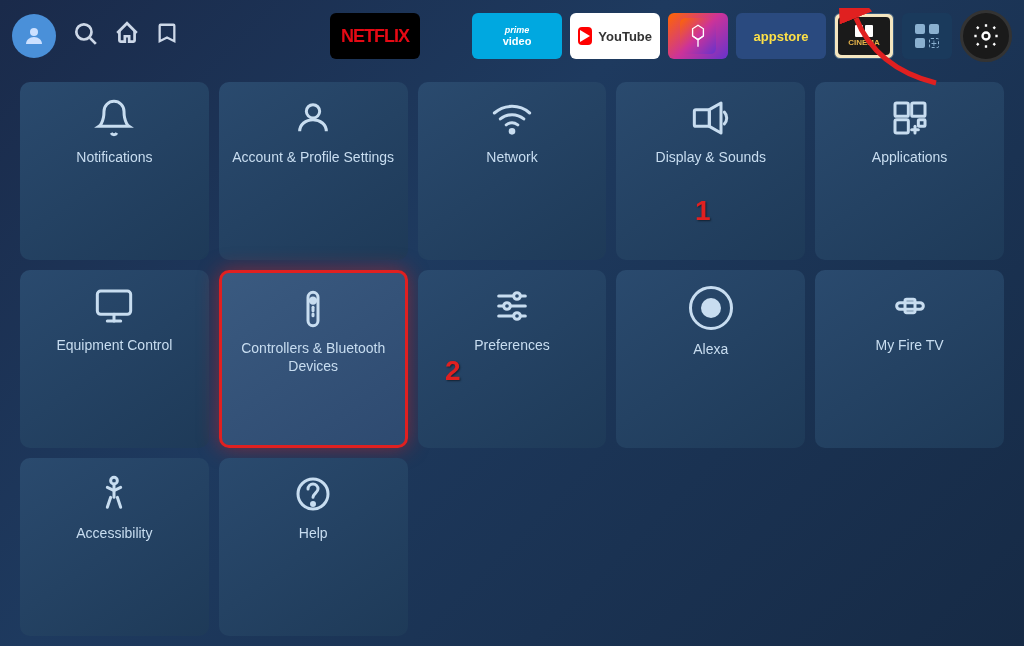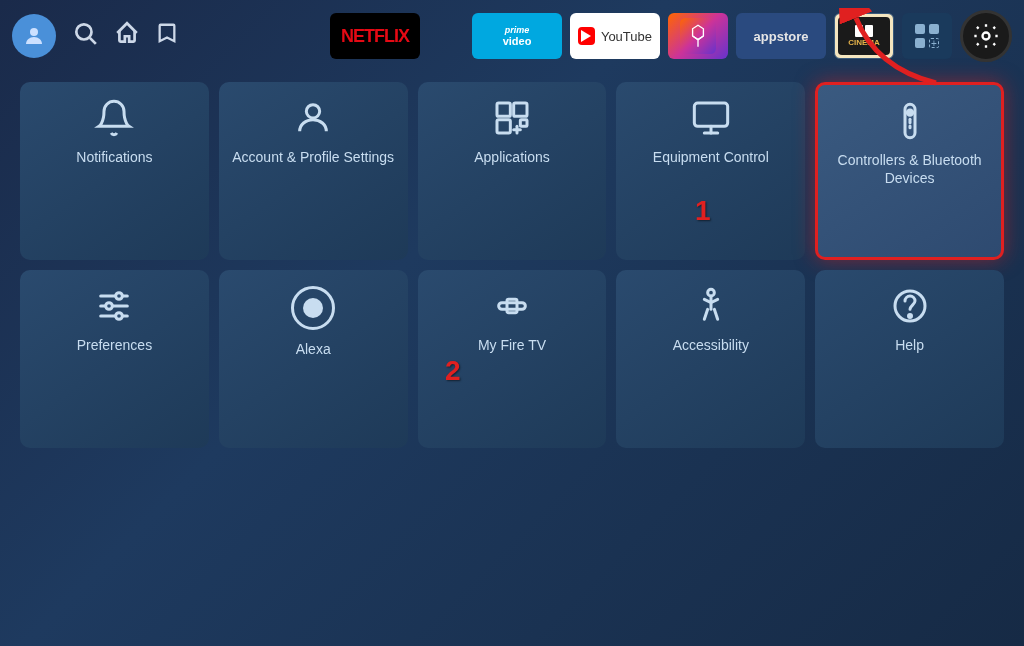--- a/index.html
+++ b/index.html
@@ -100,32 +100,32 @@
       justify-content: center;
     }
     .yt-icon::after {
       content: '';
       border-left: 10px solid white;
       border-top: 6px solid transparent;
       border-bottom: 6px solid transparent;
     }
     .yt-label {
       font-size: 13px;
-      font-weight: normal;
+      font-weight: bold;
       color: #333;
     }
     .app-firetv {
       background: linear-gradient(135deg, #ff6600, #cc3399, #6633cc);
       width: 60px;
       border-radius: 6px;
     }
     .app-appstore {
       background: #2a4a7f;
       width: 90px;
-      color: #e5e5e5;
+      color: #fde047;
       font-size: 13px;
       font-weight: bold;
     }
     .app-cinema {
       width: 60px;
       background: #1a3a5c;
       border: 1px solid #3a5a7c;
       padding: 2px;
       flex-direction: column;
     }
@@ -355,21 +355,38 @@
   </div>
 
   <div class="grid-tile">
     <svg class="icon-svg" viewBox="0 0 24 24">
       <circle cx="12" cy="8" r="4" stroke="#c8ddf0" stroke-width="1.8" fill="none"></circle>
       <path d="M4 20c0-4 3.6-7 8-7s8 3 8 7" stroke="#c8ddf0" stroke-width="1.8" fill="none"></path>
     </svg>
     <span class="tile-label">Account &amp; Profile Settings</span>
   </div>
 
-
+  <div class="grid-tile">
+    <svg class="icon-svg" viewBox="0 0 24 24">
+      <path d="M5 12.55a11 11 0 0 1 14.08 0" stroke="#c8ddf0" stroke-width="1.8" fill="none" stroke-linecap="round"></path>
+      <path d="M1.42 9a16 16 0 0 1 21.16 0" stroke="#c8ddf0" stroke-width="1.8" fill="none" stroke-linecap="round"></path>
+      <path d="M8.53 16.11a6 6 0 0 1 6.95 0" stroke="#c8ddf0" stroke-width="1.8" fill="none" stroke-linecap="round"></path>
+      <circle cx="12" cy="20" r="1" fill="#c8ddf0"></circle>
+    </svg>
+    <span class="tile-label">Network</span>
+  </div>
+
+  <div class="grid-tile">
+    <svg class="icon-svg" viewBox="0 0 24 24">
+      <rect x="2" y="7" width="9" height="10" rx="1" stroke="#c8ddf0" stroke-width="1.8" fill="none"></rect>
+      <polygon points="11,7 18,3 18,21 11,17" stroke="#c8ddf0" stroke-width="1.8" fill="none" stroke-linejoin="round"></polygon>
+      <path d="M20 8.5a5 5 0 0 1 0 7" stroke="#c8ddf0" stroke-width="1.8" fill="none" stroke-linecap="round"></path>
+    </svg>
+    <span class="tile-label">Display &amp; Sounds</span>
+  </div>
 
   <div class="grid-tile">
     <svg class="icon-svg" viewBox="0 0 24 24">
       <rect x="3" y="3" width="8" height="8" rx="1" stroke="#c8ddf0" stroke-width="1.8" fill="none"></rect>
       <rect x="13" y="3" width="8" height="8" rx="1" stroke="#c8ddf0" stroke-width="1.8" fill="none"></rect>
       <rect x="3" y="13" width="8" height="8" rx="1" stroke="#c8ddf0" stroke-width="1.8" fill="none"></rect>
       <rect x="17" y="13" width="4" height="4" rx="0.5" stroke="#c8ddf0" stroke-width="1.8" fill="none"></rect>
       <line x1="15" y1="17" x2="15" y2="21" stroke="#c8ddf0" stroke-width="1.8" stroke-linecap="round"></line>
       <line x1="13" y1="19" x2="17" y2="19" stroke="#c8ddf0" stroke-width="1.8" stroke-linecap="round"></line>
     </svg>

